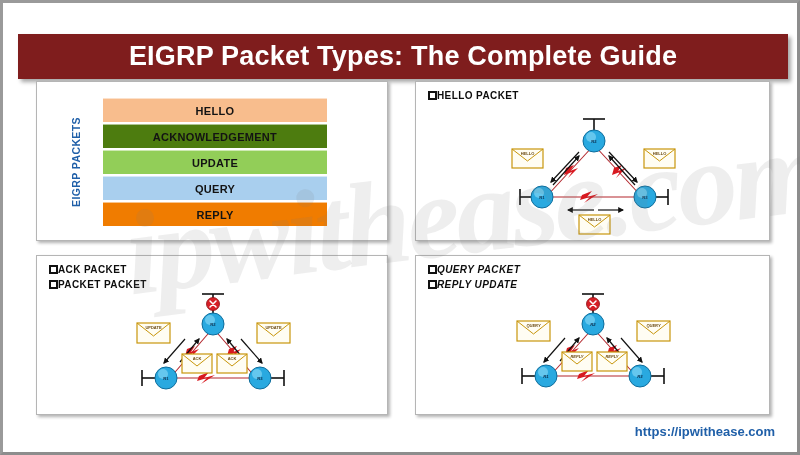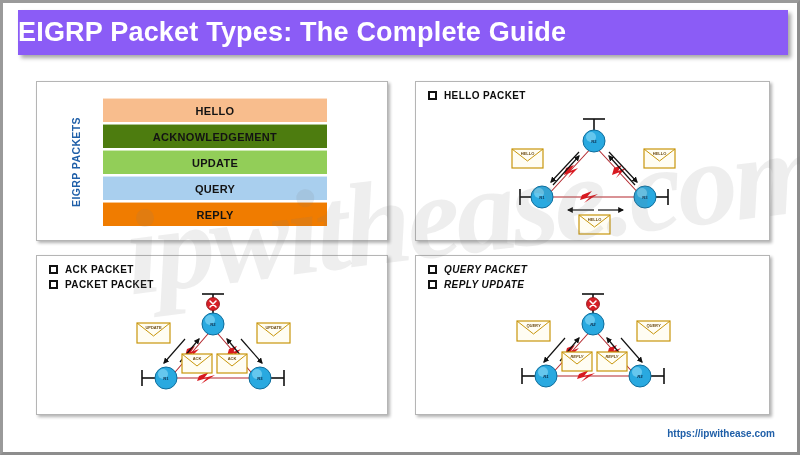--- a/index.html
+++ b/index.html
@@ -37,27 +37,28 @@
     pointer-events: none;
     user-select: none;
     z-index: 30;
     font-family: "Liberation Serif", serif;
   }
 
   
   .title-bar {
     position: absolute;
     left: 15px;
-    top: 7px;
+    top: 31px;
     width: 770px;
     height: 45px;
-    background: #8b5cf6;
+    background: #7f1d1d;
     box-shadow: 3px 3px 4px rgba(0,0,0,0.35);
     display: flex;
     align-items: center;
+    justify-content: center;
   }
   .title-bar .title-text {
     color: #ffffff;
     font-size: 27px;
     font-weight: 700;
     letter-spacing: 0.2px;
     white-space: nowrap;
   }
 
   
@@ -71,21 +72,20 @@
   #panel-packets  { left: 33px;  top: 78px;  width: 352px; height: 160px; }
   #panel-hello    { left: 412px; top: 78px;  width: 355px; height: 160px; }
   #panel-ack      { left: 33px;  top: 252px; width: 352px; height: 160px; }
   #panel-query    { left: 412px; top: 252px; width: 355px; height: 160px; font-style: italic; }
 
   
   .chk-list { position: absolute; left: 12px; top: 8px; z-index: 6; }
   .chk-row {
     display: flex;
     align-items: center;
-    gap: 7px;
     margin-bottom: 4px;
   }
   .chk-box {
     display: inline-block;
     width: 9px;
     height: 9px;
     border: 2px solid #111;
     background: #fff;
     flex: 0 0 auto;
   }
@@ -151,21 +151,21 @@
     font-weight: 700;
     fill: #6b4a12;
     font-family: "Liberation Sans", sans-serif;
   }
 
   
   .footer-url {
     position: absolute;
     right: 22px;
     bottom: 13px;
-    font-size: 10px;
+    font-size: 13px;
     font-weight: 700;
     color: #1f5fa8;
     z-index: 20;
   }
 </style>
 </head>
 <body>
 
 <div id="page">
 

